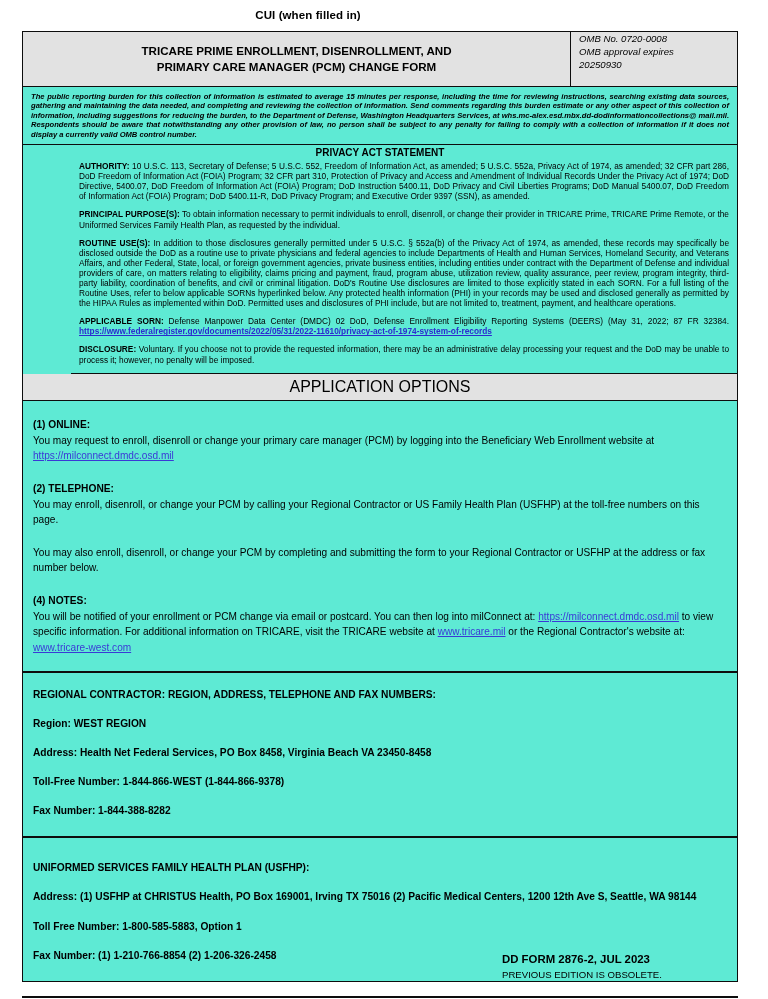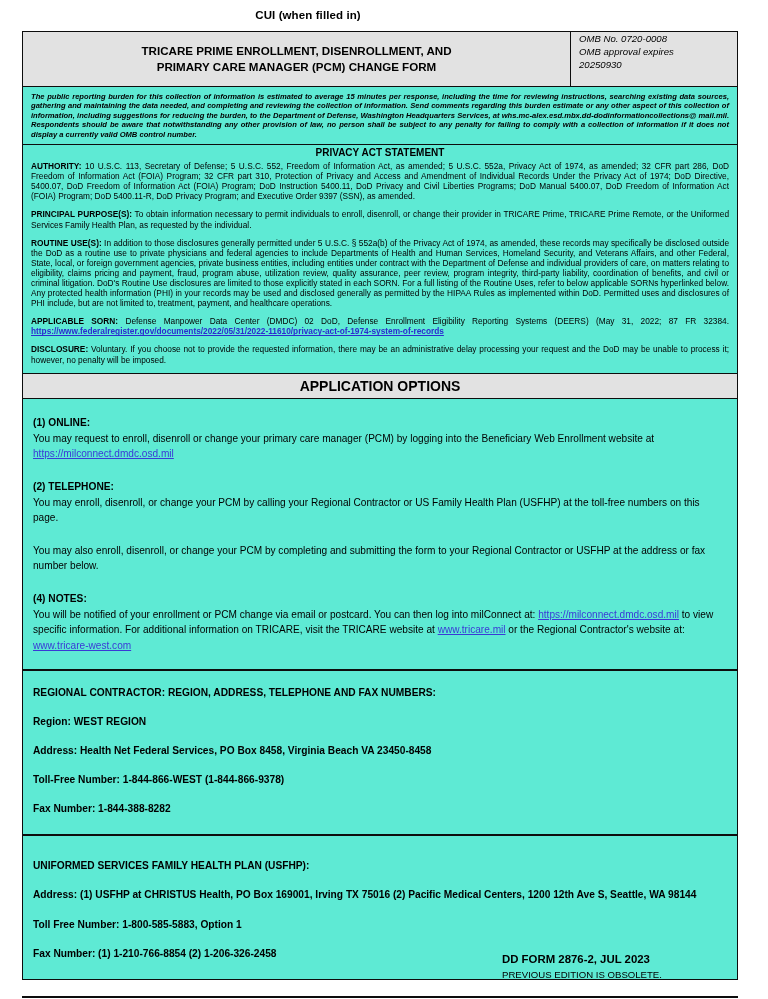--- a/index.html
+++ b/index.html
@@ -81,41 +81,42 @@
   
   .pas-head {
     text-align: center;
     font-weight: bold;
     font-size: 10px;
     padding: 2px 0 3px 0;
   }
   .pas-body {
     padding: 0 8px 6px 8px;
     border-bottom: 1.5px solid #0d0d0d;
+    margin-left: 48px;
   }
   .pas-para {
     font-size: 8.3px;
     line-height: 10.1px;
     text-align: justify;
     margin: 0 0 8px 0;
   }
   .pas-para:last-child { margin-bottom: 2px; }
   .pas-para b { font-weight: bold; }
   .lnk {
     color: #2b2bd0;
     text-decoration: underline;
     font-weight: bold;
   }
 
   
   .app-head {
     background: #e2e2e2;
     text-align: center;
-    font-weight: bold;
-    font-size: 14px;
+    font-weight: normal;
+    font-size: 16px;
     padding: 4px 0 4px 0;
     border-bottom: 1.5px solid #0d0d0d;
   }
 
   
   .opts {
     padding: 16px 10px 14px 10px;
     border-bottom: 2.4px solid #0d0d0d;
   }
   .opt-block { margin-bottom: 17px; }

